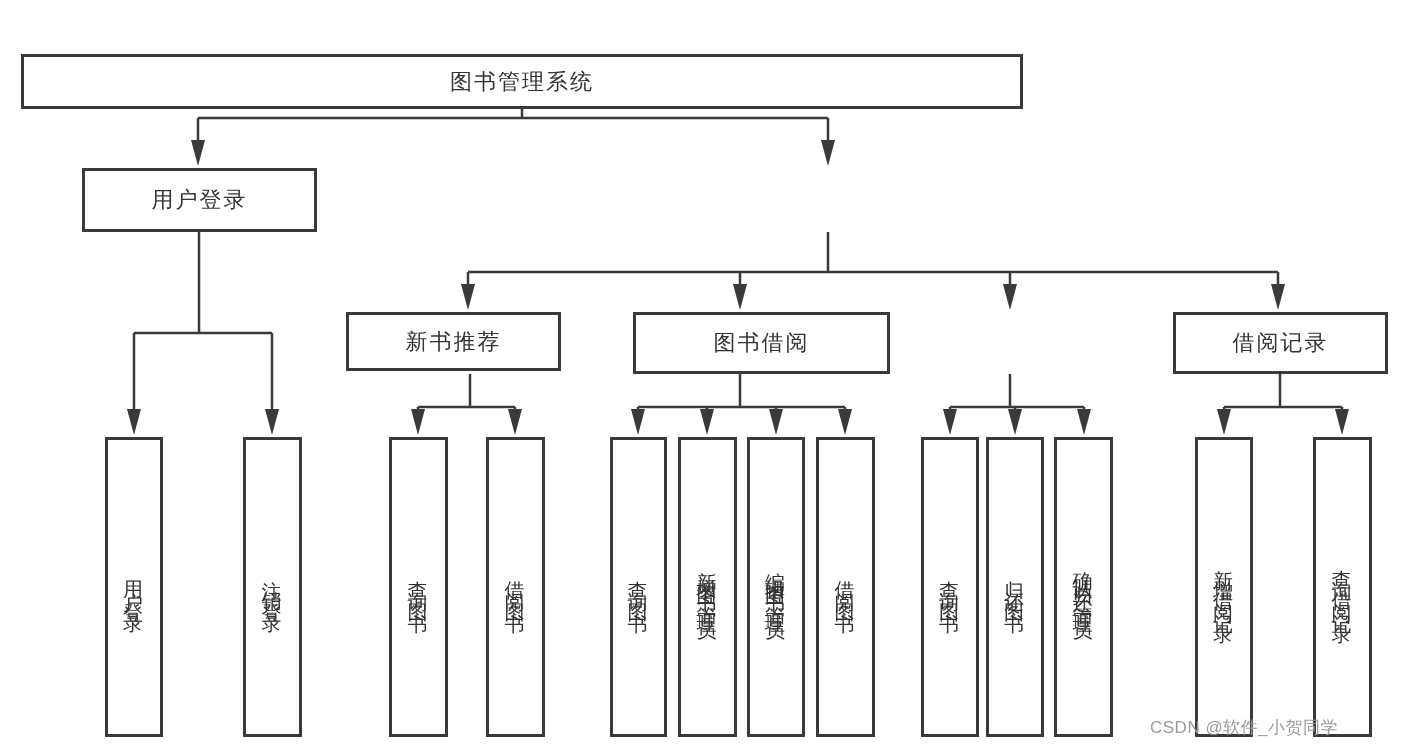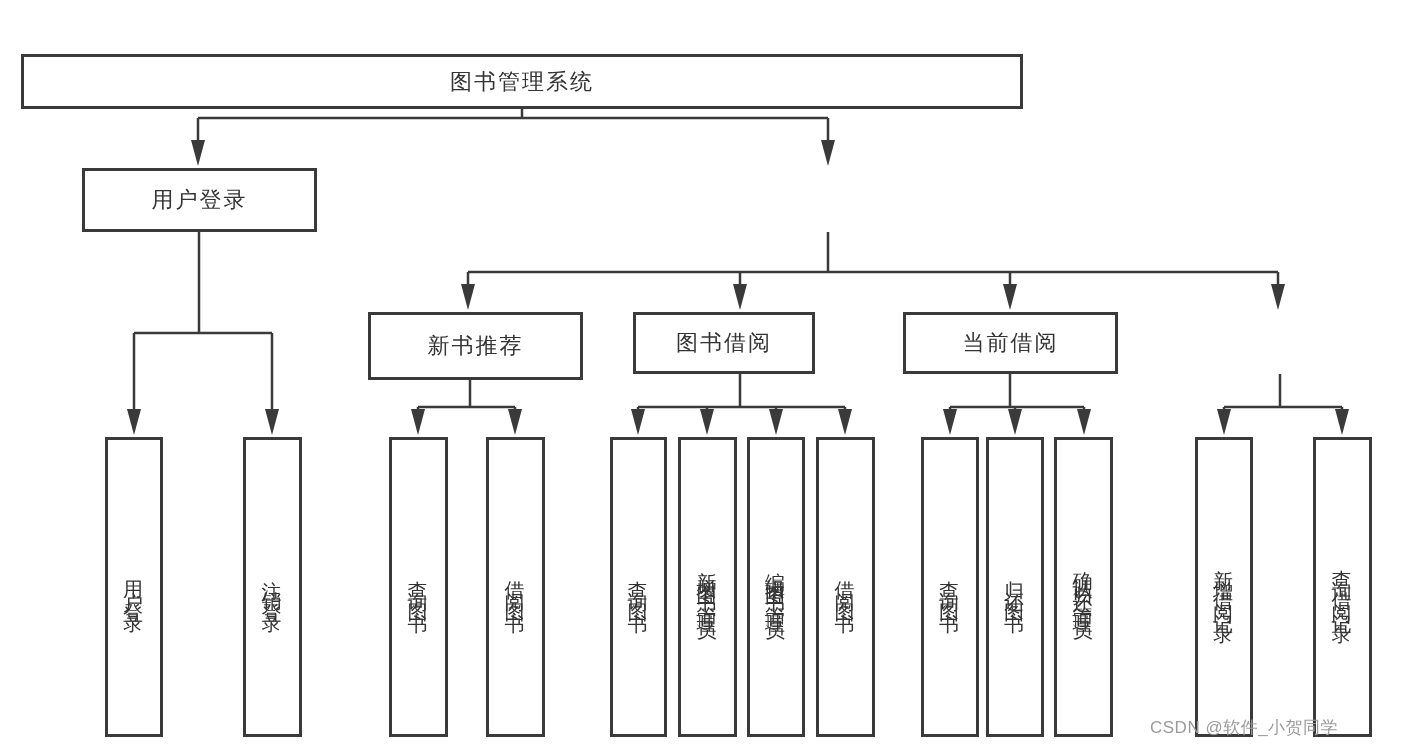--- a/index.html
+++ b/index.html
@@ -105,23 +105,23 @@
       <path class="arrow" d="M1077,409 L1091,409 L1084,435 Z"></path>
       <path class="arrow" d="M1217,409 L1231,409 L1224,435 Z"></path>
       <path class="arrow" d="M1335,409 L1349,409 L1342,435 Z"></path>
     </g>
   </svg>
 
   <div class="box" style="left:21px; top:13px; width:1002px; height:55px;margin-top:41px;">图书管理系统</div>
 
   <div class="box" style="left:82px; top:168px; width:235px; height:64px;">用户登录</div>
 
-  <div class="box" style="left:368px; top:312px; width:215px; height:68px;">新书推荐</div>
-  <div class="box" style="left:633px; top:312px; width:182px; height:62px;">图书借阅</div>
-  <div class="box" style="left:903px; top:312px; width:215px; height:62px;">当前借阅</div>
+  <div class="box" style="left:346px; top:312px; width:215px; height:59px;">新书推荐</div>
+  <div class="box" style="left:633px; top:312px; width:257px; height:62px;">图书借阅</div>
+  <div class="box" style="left:1173px; top:312px; width:215px; height:62px;">借阅记录</div>
 
   <div class="vbox" style="left:105px; top:437px; width:58px; height:300px;">用户登录</div>
   <div class="vbox" style="left:243px; top:437px; width:59px; height:300px;">注销登录</div>
 
   <div class="vbox" style="left:389px; top:437px; width:59px; height:300px;">查询图书</div>
   <div class="vbox" style="left:486px; top:437px; width:59px; height:300px;">借阅图书</div>
 
   <div class="vbox" style="left:610px; top:437px; width:57px; height:300px;">查询图书</div>
   <div class="vbox long" style="left:678px; top:437px; width:59px; height:300px;">新增图书（管理员）</div>
   <div class="vbox long" style="left:747px; top:437px; width:58px; height:300px;">编辑图书（管理员）</div>

